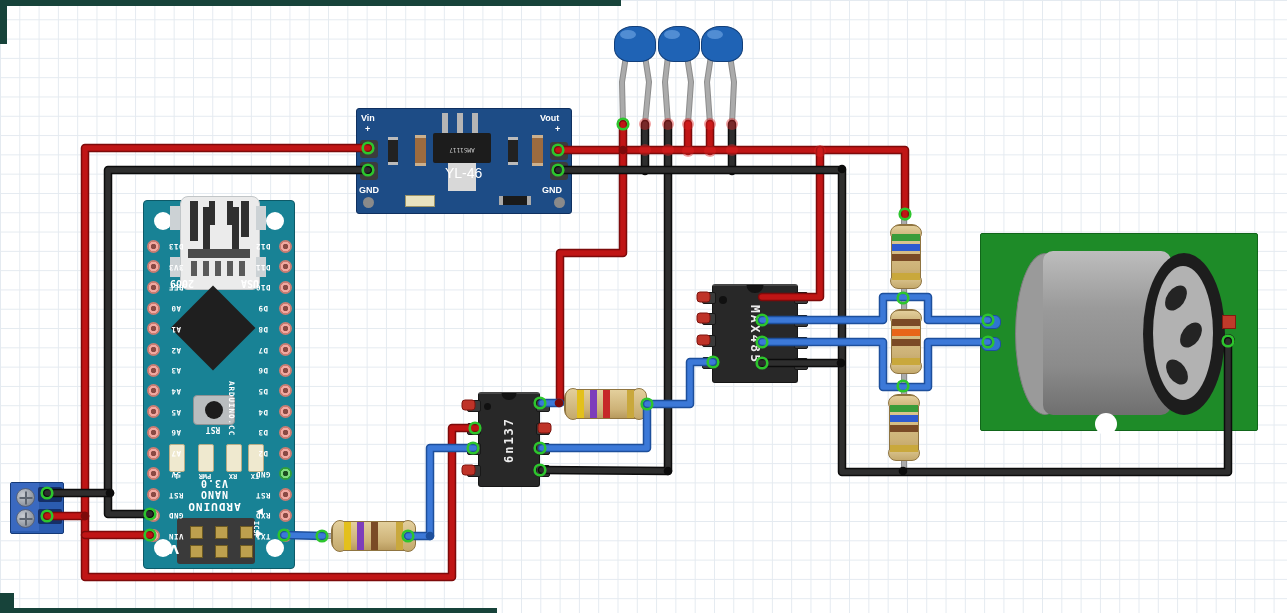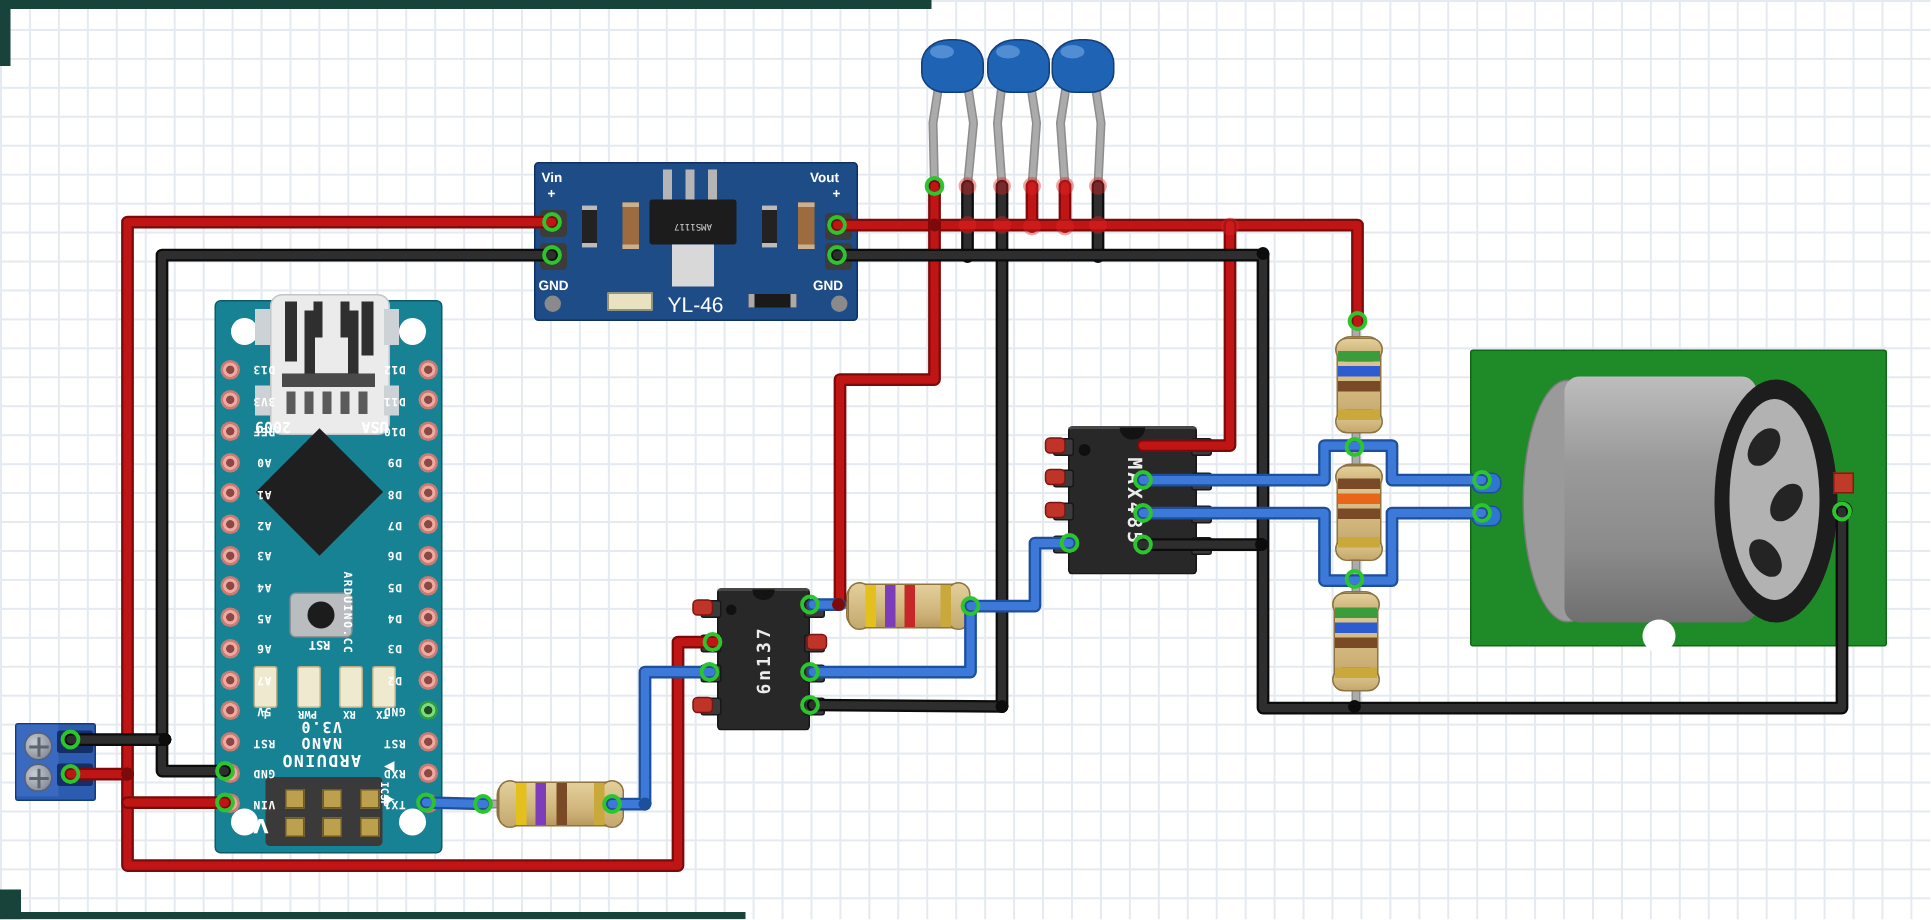--- a/index.html
+++ b/index.html
@@ -238,21 +238,21 @@
 
     <div class="smd" style="left:31px;top:28px;width:10px;height:22px;background:#222;border-top:3px solid #bbb;border-bottom:3px solid #bbb;"></div>
     <div class="smd" style="left:58px;top:26px;width:11px;height:25px;background:#9c6b3f;border-top:3px solid #cbb08e;border-bottom:3px solid #cbb08e;"></div>
     <div class="smd" style="left:151px;top:28px;width:10px;height:22px;background:#222;border-top:3px solid #bbb;border-bottom:3px solid #bbb;"></div>
     <div class="smd" style="left:175px;top:26px;width:11px;height:25px;background:#9c6b3f;border-top:3px solid #cbb08e;border-bottom:3px solid #cbb08e;"></div>
     <div class="smd" style="left:48px;top:86px;width:28px;height:10px;background:#e8e2c0;border:1px solid #9c9468;"></div>
     <div class="smd" style="left:142px;top:87px;width:24px;height:9px;background:#1a1a1a;border-left:4px solid #aaa;border-right:4px solid #aaa;"></div>
     <div class="smd" style="left:6px;top:88px;width:11px;height:11px;border-radius:50%;background:#8a8a8a;"></div>
     <div class="smd" style="left:197px;top:88px;width:11px;height:11px;border-radius:50%;background:#8a8a8a;"></div>
 
-    <div class="ar-txt" style="left:88px;top:86px;color:#fff;font:14px 'Liberation Sans',sans-serif;">YL-46</div>
+    <div class="ar-txt" style="left:88px;top:56px;color:#fff;font:14px 'Liberation Sans',sans-serif;">YL-46</div>
 
     <div class="yl-pin" style="left:3px;top:31px;">
         <i style="background:#a8591c;"></i>
       </div>
     <div class="yl-pin" style="left:3px;top:53px;">
         <i style="background:#1f7a1f;"></i>
       </div>
     <div class="yl-pin" style="left:193px;top:33px;">
         <i style="background:#a8591c;"></i>
       </div>

